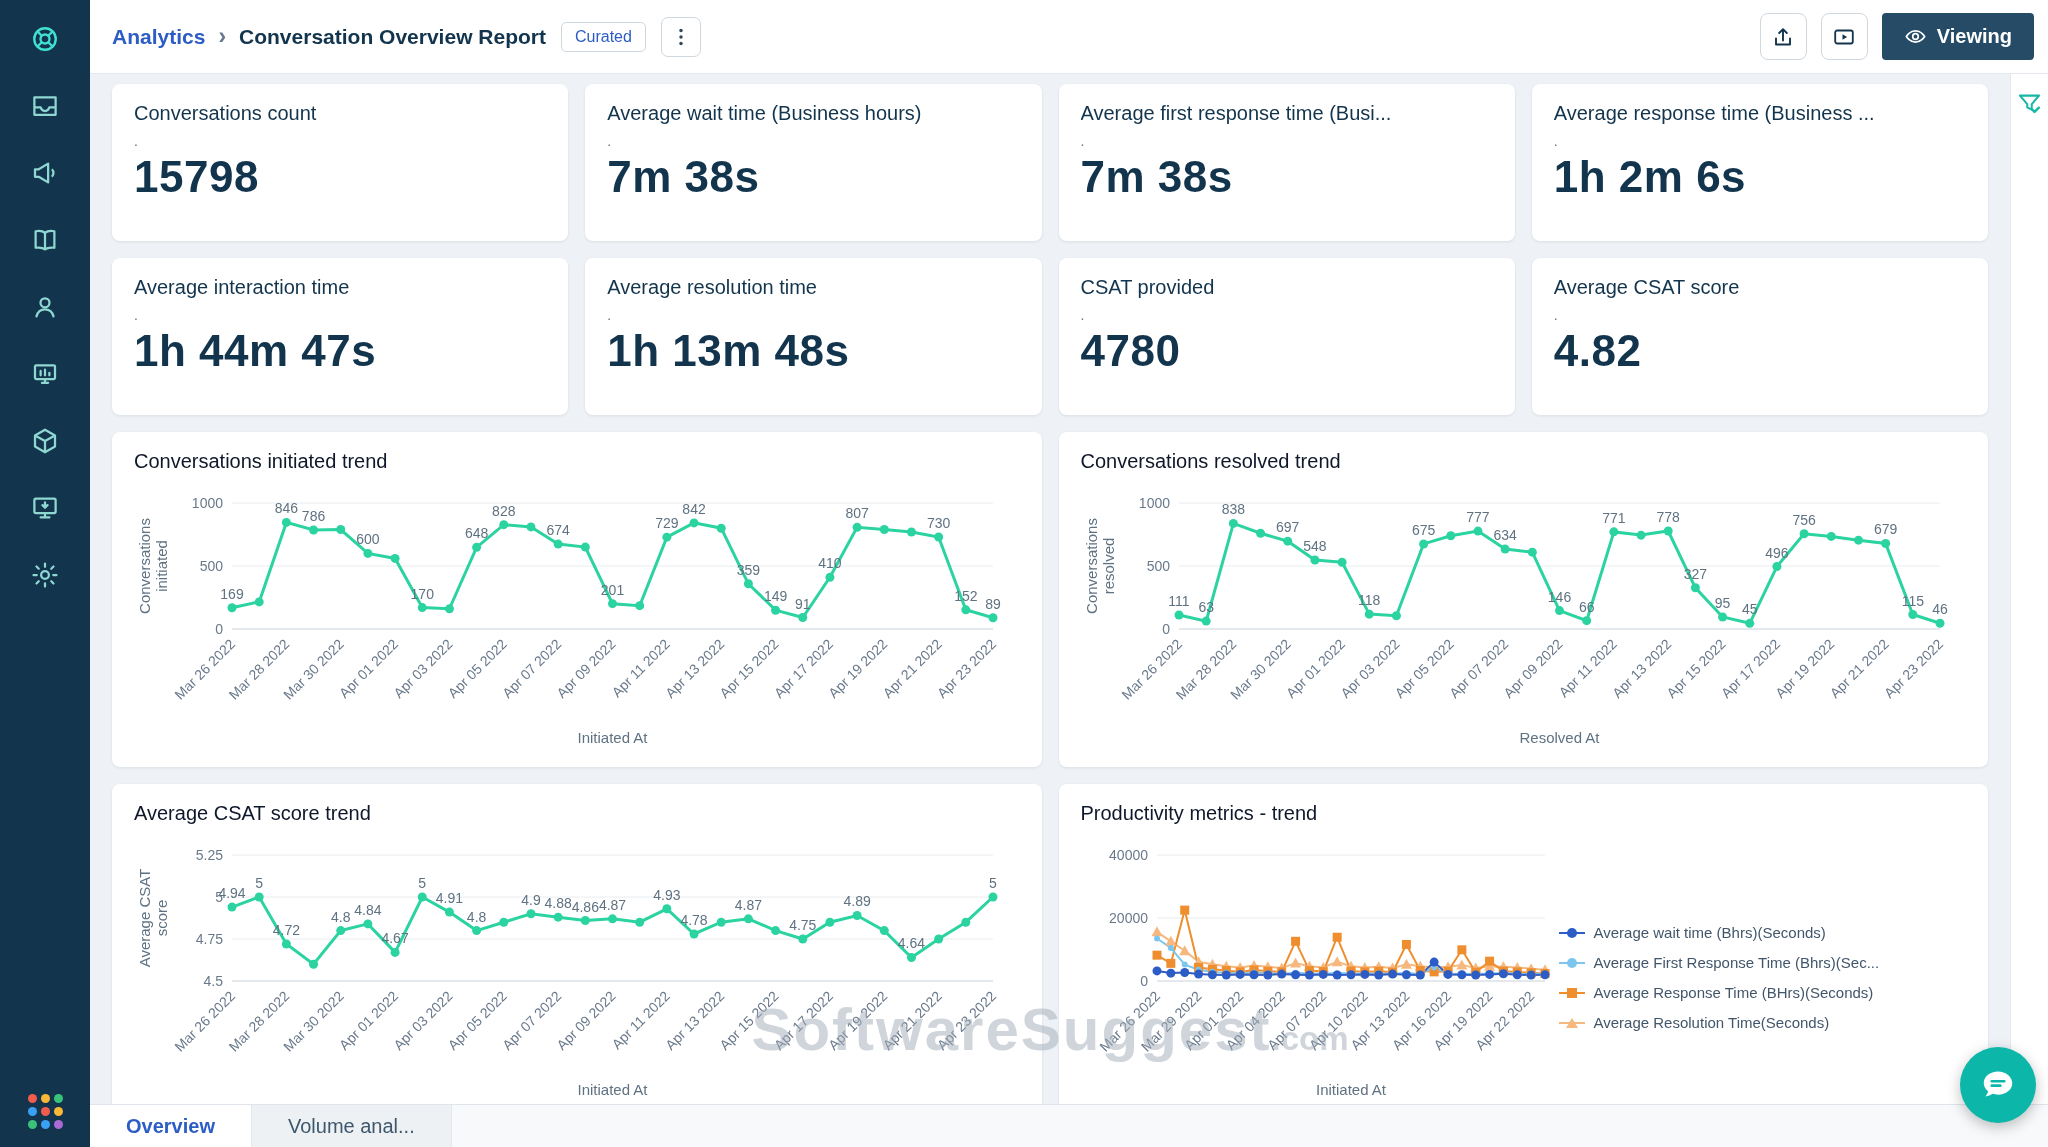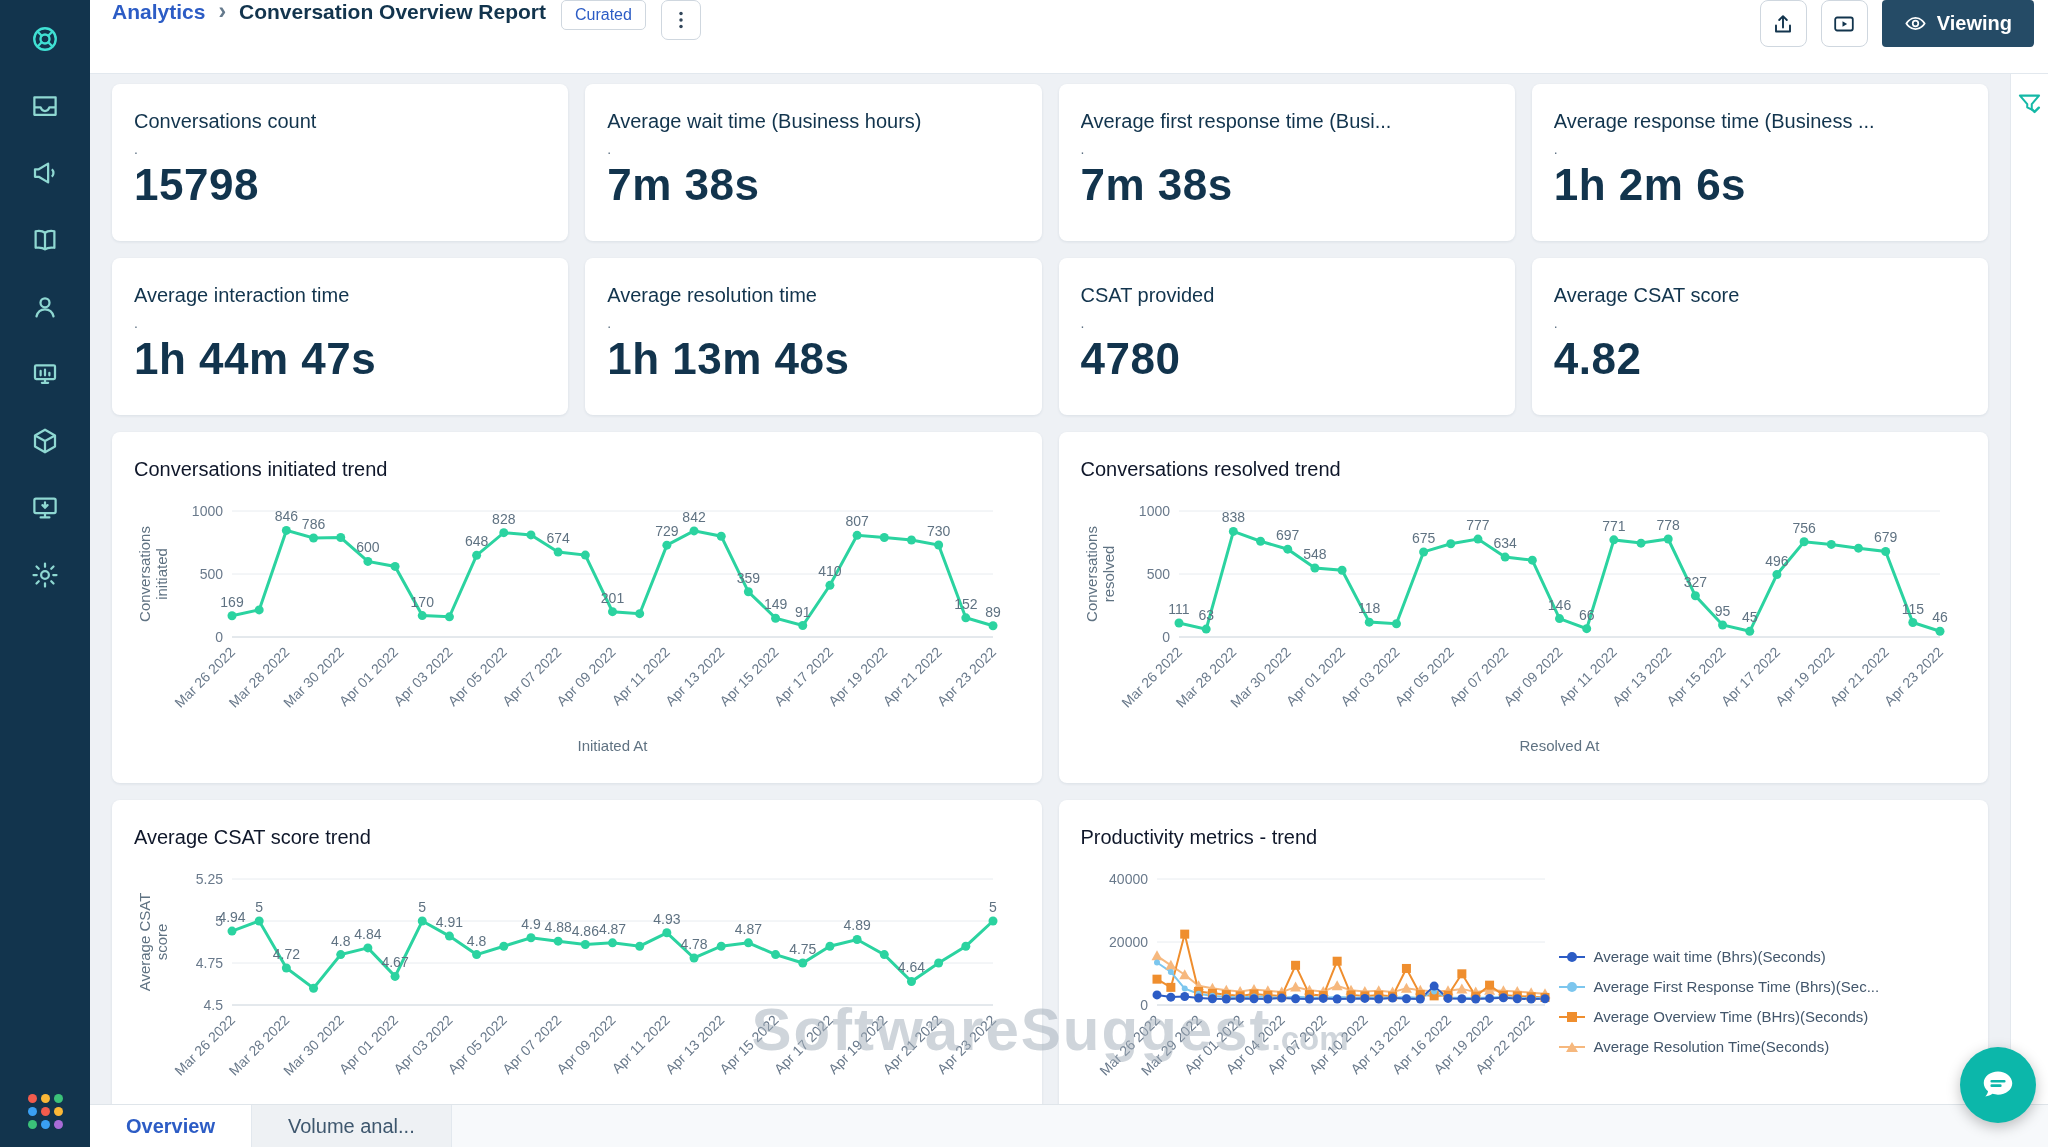--- a/index.html
+++ b/index.html
@@ -11,40 +11,40 @@
   .side-icon{width:34px;height:34px;color:#8fd8d2;display:flex;align-items:center;justify-content:center;cursor:pointer}
   .side-icon.active{color:#40e0d3}
   .side-icon svg{width:30px;height:30px}
   .app-grid{margin-top:auto;display:grid;grid-template-columns:repeat(3,9px);grid-gap:4px;cursor:pointer}
   .app-grid i{width:9px;height:9px;border-radius:50%;display:block}
   .app-grid i:nth-child(1){background:#f25c4d}.app-grid i:nth-child(2){background:#fbb837}.app-grid i:nth-child(3){background:#3bc279}
   .app-grid i:nth-child(4){background:#3aa0f3}.app-grid i:nth-child(5){background:#f25c4d}.app-grid i:nth-child(6){background:#fbb837}
   .app-grid i:nth-child(7){background:#3bc279}.app-grid i:nth-child(8){background:#3aa0f3}.app-grid i:nth-child(9){background:#a86bd6}
 
   
-  .header{position:absolute;left:90px;top:0;right:0;height:74px;background:#fff;border-bottom:1px solid #e2e8ee;display:flex;align-items:flex-start;padding:0 14px 0 22px;gap:15px;z-index:35}
+  .header{position:absolute;left:90px;top:0;right:0;height:74px;background:#fff;border-bottom:1px solid #e2e8ee;display:flex;align-items:center;padding:0 14px 0 22px;gap:15px;z-index:35}
   .crumb-root{color:var(--accent);font-size:21px;font-weight:600;cursor:pointer}
   .crumb-sep{color:#64798c;font-size:23px;line-height:1;font-weight:700;margin:0 -2px}
   .page-title{font-size:21px;font-weight:700;color:#12344d}
   .badge{border:1px solid #cfd7df;border-radius:5px;color:var(--accent);font-size:16px;padding:5px 13px;background:#fff}
   .kebab-btn{width:40px;height:40px;border:1px solid #cfd7df;border-radius:7px;background:#fff;display:flex;align-items:center;justify-content:center;cursor:pointer;color:#33475b}
   .header-right{margin-left:auto;display:flex;align-items:center;gap:14px}
   .icon-btn{width:47px;height:47px;border:1px solid #cfd7df;border-radius:8px;background:#fff;display:flex;align-items:center;justify-content:center;cursor:pointer;color:#12344d}
   .icon-btn svg{width:24px;height:24px}
   .viewing-btn{height:47px;background:#254b66;color:#fff;border:none;border-radius:4px;display:flex;align-items:center;gap:10px;padding:0 22px;font-size:20px;font-weight:700;cursor:pointer}
   .viewing-btn svg{width:23px;height:23px}
 
   
   .right-rail{position:absolute;right:0;top:74px;bottom:0;width:38px;background:#fff;border-left:1px solid #e3e8ee;z-index:30;display:flex;justify-content:center;padding-top:16px}
   .filter-icon{width:27px;height:27px;color:#14b8a6;cursor:pointer}
 
   
   .content{position:absolute;left:90px;top:74px;right:38px;bottom:0;padding:10px 22px 0;overflow:hidden}
   .grid{display:grid;grid-template-columns:repeat(4,1fr);gap:17px}
-  .card{background:#fff;border-radius:8px;box-shadow:0 1px 3px rgba(18,52,77,.09);padding:26px 22px}
+  .card{background:#fff;border-radius:8px;box-shadow:0 1px 3px rgba(18,52,77,.09);padding:18px 22px}
   .kpi{min-height:157px;cursor:pointer}
   .kpi-title{font-size:20px;color:#12344d;white-space:nowrap;overflow:hidden}
   .kpi-note{font-size:14px;color:#5d7183;margin-top:9px;line-height:1}
   .kpi-value{font-size:44px;font-weight:700;margin-top:4px;letter-spacing:.5px}
   .chart-card{grid-column:span 2}
   .chart-title{font-size:20px;color:#0f172a;margin-bottom:4px}
   .prod-body{display:flex;align-items:flex-start}
   .legend{display:flex;flex-direction:column;gap:13px;margin-top:95px;flex:1;min-width:0;overflow:hidden}
   .legend-item{display:flex;align-items:center;gap:9px;font-size:15px;color:#42566b;white-space:nowrap;cursor:pointer}
 
@@ -628,21 +628,21 @@
                 <line x1="0" y1="7" x2="26" y2="7" stroke="#7cc6ee" stroke-width="2"></line>
                 <circle cx="13" cy="7" r="5" fill="#7cc6ee"></circle>
               </svg>
               <span>Average First Response Time (Bhrs)(Sec...</span>
             </div>
             <div class="legend-item">
               <svg width="26" height="14">
                 <line x1="0" y1="7" x2="26" y2="7" stroke="#ef8e2e" stroke-width="2"></line>
                 <rect x="8" y="2" width="10" height="10" fill="#ef8e2e"></rect>
               </svg>
-              <span>Average Overview Time (BHrs)(Seconds)</span>
+              <span>Average Response Time (BHrs)(Seconds)</span>
             </div>
             <div class="legend-item">
               <svg width="26" height="14">
                 <line x1="0" y1="7" x2="26" y2="7" stroke="#f6b87e" stroke-width="2"></line>
                 <path d="M13 2L19 12L7 12Z" fill="#f6b87e"></path>
               </svg>
               <span>Average Resolution Time(Seconds)</span>
             </div>
           </div>
       </div>

